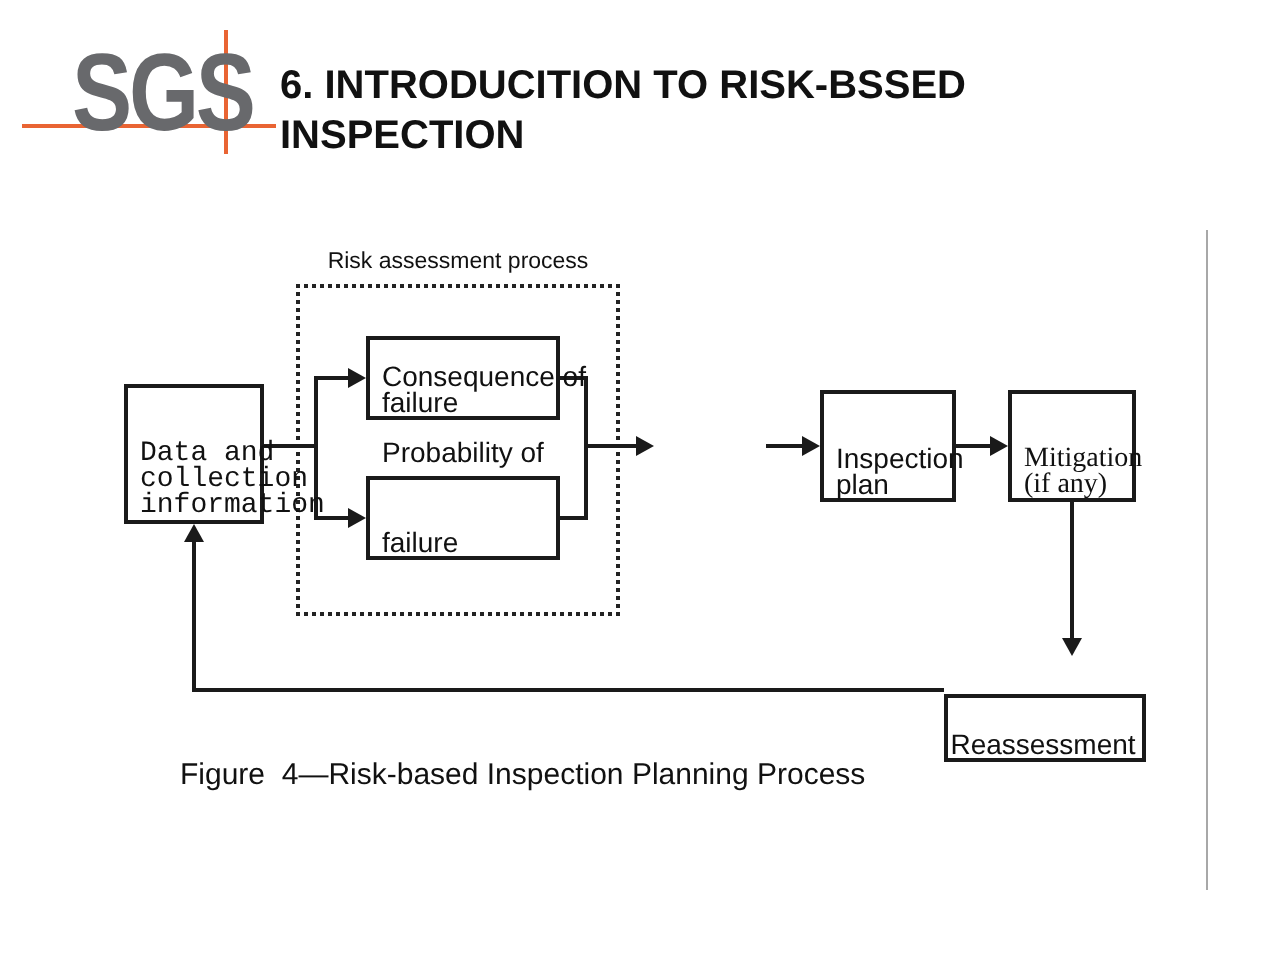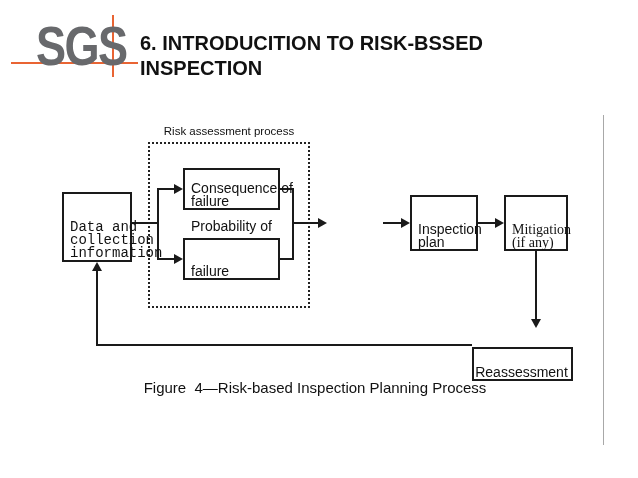--- a/index.html
+++ b/index.html
@@ -74,21 +74,21 @@
 
   .edge { position: absolute; background: #1a1a1a; }
   .ah { position: absolute; width: 0; height: 0; }
   .ah-right { border-top: 5px solid transparent; border-bottom: 5px solid transparent; border-left: 9px solid #1a1a1a; }
   .ah-down  { border-left: 5px solid transparent; border-right: 5px solid transparent; border-top: 9px solid #1a1a1a; }
   .ah-up    { border-left: 5px solid transparent; border-right: 5px solid transparent; border-bottom: 9px solid #1a1a1a; }
 
   
   .caption {
     position: absolute; left: 90px; top: 379px; width: 450px;
-    text-align: center; font-size: 15px; color: #111111; white-space: pre;
+    font-size: 15px; color: #111111; white-space: pre;
   }
 </style>
 </head>
 <body>
 
 <div class="slide">
 
   <div class="logo">
     <div class="logo-hline"></div>
     <div class="logo-vline"></div>

